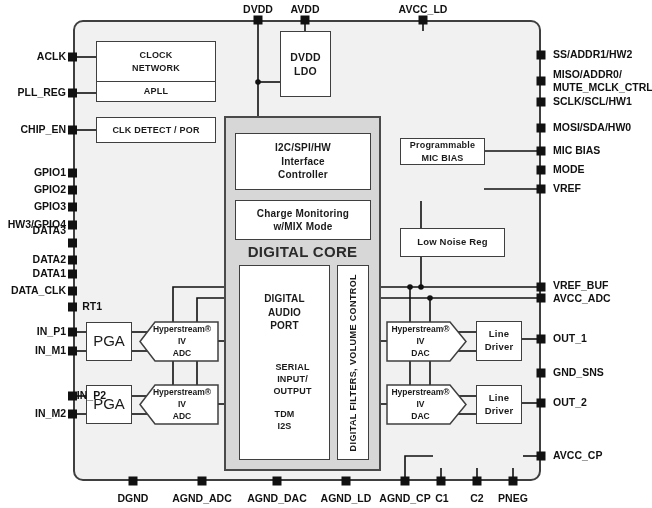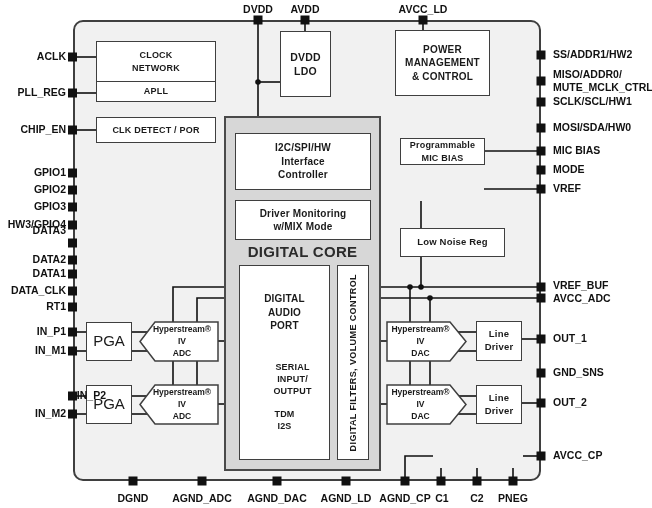--- a/index.html
+++ b/index.html
@@ -152,31 +152,28 @@
     <div style="flex:1;display:flex;align-items:center;justify-content:center;width:100%;">CLOCK
 NETWORK</div>
     <div style="height:20px;display:flex;align-items:center;justify-content:center;width:100%;border-top:1.5px solid #3f3f3f;box-sizing:border-box;">APLL</div>
   </div>
 
   <div class="box" style="left:96px;top:117px;width:120px;height:26px;">CLK DETECT / POR</div>
 
   <div class="box" style="left:280px;top:31px;width:51px;height:66px;font-size:10.5px;">DVDD
 LDO</div>
 
-  <div class="box" style="left:395px;top:30px;width:95px;height:66px;font-size:10px;">POWER
-MANAGEMENT
-&amp; CONTROL</div>
 
   <div class="core"></div>
 
   <div class="box" style="left:235px;top:133px;width:136px;height:57px;font-size:10px;">I2C/SPI/HW
 Interface
 Controller</div>
 
-  <div class="box" style="left:235px;top:200px;width:136px;height:40px;font-size:10px;">Driver Monitoring
+  <div class="box" style="left:235px;top:200px;width:136px;height:40px;font-size:10px;">Charge Monitoring
 w/MIX Mode</div>
 
   <div class="corelbl">DIGITAL CORE</div>
 
   <div class="box" style="left:239px;top:265px;width:91px;height:195px;">
     <div class="noborder" style="position:absolute;left:0;top:26px;width:100%;font-size:10px;font-weight:600;">DIGITAL
 AUDIO
 PORT</div>
     <div class="noborder" style="position:absolute;left:8px;top:95px;width:100%;font-size:9px;">SERIAL
 INPUT/
@@ -221,21 +218,21 @@
   <div class="pinlbl lleft" style="top:86px;">PLL_REG</div>
   <div class="pinlbl lleft" style="top:123px;">CHIP_EN</div>
   <div class="pinlbl lleft" style="top:166px;">GPIO1</div>
   <div class="pinlbl lleft" style="top:183px;">GPIO2</div>
   <div class="pinlbl lleft" style="top:200px;">GPIO3</div>
   <div class="pinlbl lleft" style="top:218px;">HW3/GPIO4</div>
   <div class="pinlbl lleft" style="top:224px;">DATA3</div>
   <div class="pinlbl lleft" style="top:253px;">DATA2</div>
   <div class="pinlbl lleft" style="top:267px;">DATA1</div>
   <div class="pinlbl lleft" style="top:284px;">DATA_CLK</div>
-  <div class="pinlbl lleft" style="top:300px;">RT1</div>
+  <div class="pinlbl lleft" style="top:300px;margin-left:36px;">RT1</div>
   <div class="pinlbl lleft" style="top:325px;">IN_P1</div>
   <div class="pinlbl lleft" style="top:344px;">IN_M1</div>
   <div class="pinlbl lleft" style="top:389px;padding-left:40px;">IN_P2</div>
   <div class="pinlbl lleft" style="top:407px;">IN_M2</div>
 
   <div class="pinlbl lright" style="top:48px;">SS/ADDR1/HW2</div>
   <div class="pinlbl lright" style="top:68px;">MISO/ADDR0/
 MUTE_MCLK_CTRL</div>
   <div class="pinlbl lright" style="top:95px;">SCLK/SCL/HW1</div>
   <div class="pinlbl lright" style="top:121px;">MOSI/SDA/HW0</div>

